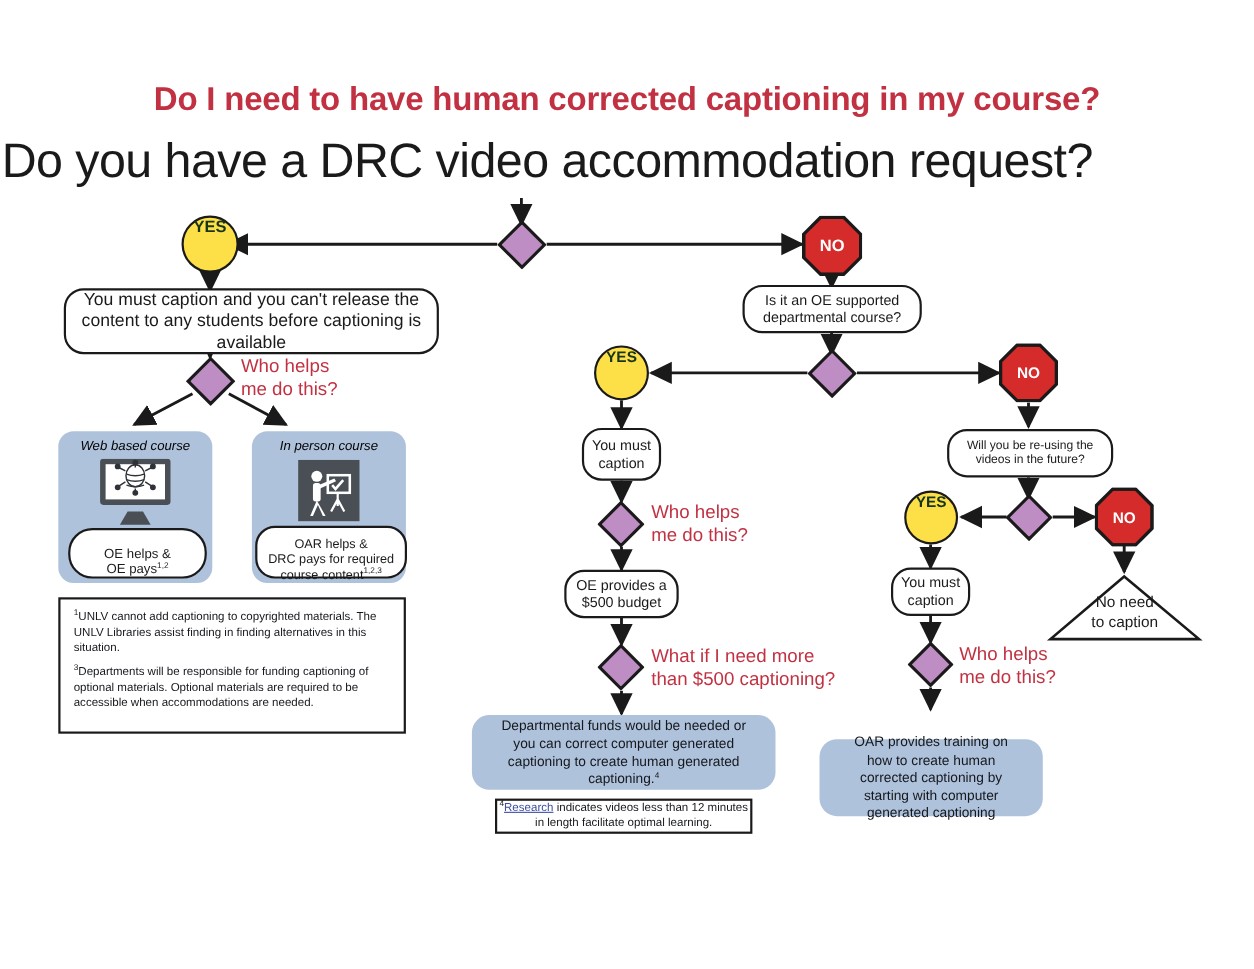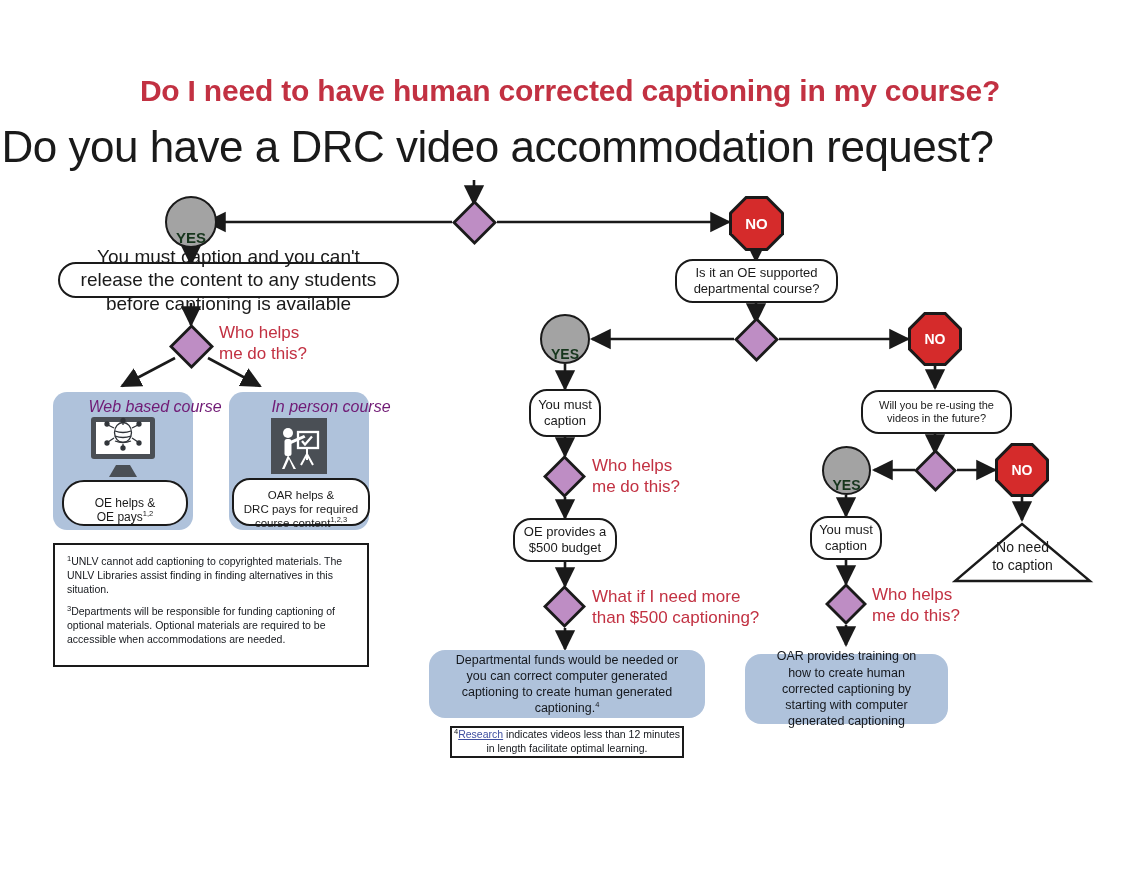--- a/index.html
+++ b/index.html
@@ -17,22 +17,22 @@
     position:absolute;left:0;top:74px;width:1140px;text-align:center;
     font-size:30px;font-weight:bold;color:#c23142;letter-spacing:-0.2px;
   }
   .title-black{
     position:absolute;left:0;top:122px;width:995px;text-align:center;
     font-size:44px;font-weight:normal;color:#1a1a1a;letter-spacing:-0.5px;
   }
 
   
   .yes{
-    border-radius:50%;background:#a3a3a3;border:2.5px solid #1a1a1a;
-    display:flex;align-items:flex-end;justify-content:center;
+    border-radius:50%;background:#fde047;border:2.5px solid #1a1a1a;
+    display:flex;align-items:flex-start;justify-content:center;
     font-weight:bold;color:#16351c;
   }
   .no-oct-wrap{position:absolute;}
   .no-oct-wrap .outer{
     position:absolute;inset:0;background:#1a1a1a;
     clip-path:polygon(30% 0,70% 0,100% 30%,100% 70%,70% 100%,30% 100%,0 70%,0 30%);
   }
   .no-oct-wrap .inner{
     position:absolute;inset:3px;background:#d52b2b;
     clip-path:polygon(30% 0,70% 0,100% 30%,100% 70%,70% 100%,30% 100%,0 70%,0 30%);
@@ -62,21 +62,21 @@
   .bluepanel{
     background:#afc2db;border-radius:14px;
   }
   .bluebox{
     background:#afc2db;border-radius:16px;
     display:flex;align-items:center;justify-content:center;text-align:center;
     line-height:1.3;color:#15181d;
   }
   .panel-title{
     position:absolute;left:0;width:100%;text-align:center;
-    font-style:italic;font-size:16px;color:#701a75;padding-left:32px;
+    font-style:italic;font-size:12px;color:#000000;
   }
 
   
   .icon-tile{position:absolute;display:flex;align-items:center;justify-content:center;}
 
   
   .redtext{
     position:absolute;color:#c23142;font-size:17px;line-height:1.25;
   }
 
@@ -176,21 +176,21 @@
     <span>YES</span>
   </div>
 
   <div class="no-oct-wrap" style="left:729px;top:196px;width:55px;height:55px;">
     <div class="outer"></div>
     <div class="inner" style="font-size:15px;">
       <span>NO</span>
     </div>
   </div>
 
-  <div class="node pill" style="left:58px;top:262px;width:341px;height:36px;font-size:19px;padding:0 12px;">
+  <div class="node pill" style="left:58px;top:262px;width:341px;height:60px;font-size:16px;padding:0 12px;">
     <span>You must caption and you can't release the content to any students before captioning is available</span>
   </div>
 
   <div class="diamond-wrap" style="left:169px;top:324px;width:45px;height:45px;">
     <div class="d-outer"></div>
       <div class="d-inner"></div>
   </div>
   <div class="redtext" style="left:219px;top:322px;width:150px;white-space:pre-line;">Who helps
 me do this?</div>
 
@@ -346,21 +346,21 @@
 caption</span>
   </div>
 
   <div class="diamond-wrap" style="left:825px;top:583px;width:42px;height:42px;">
     <div class="d-outer"></div>
       <div class="d-inner"></div>
   </div>
   <div class="redtext" style="left:872px;top:584px;width:150px;white-space:pre-line;">Who helps
 me do this?</div>
 
-  <div class="bluebox" style="position:absolute;left:745px;top:654px;width:203px;height:70px;font-size:12.5px;padding:0 20px;box-sizing:border-box;">
+  <div class="bluebox" style="position:absolute;left:745px;top:672px;width:203px;height:70px;font-size:12.5px;padding:0 20px;box-sizing:border-box;">
     <span>OAR provides training on how to create human corrected captioning by starting with computer generated captioning</span>
   </div>
 
   <div class="tri-label" style="left:965px;top:539px;width:115px;white-space:pre-line;">No need
 to caption</div>
 
 
 </div>
 
 </body></html>

